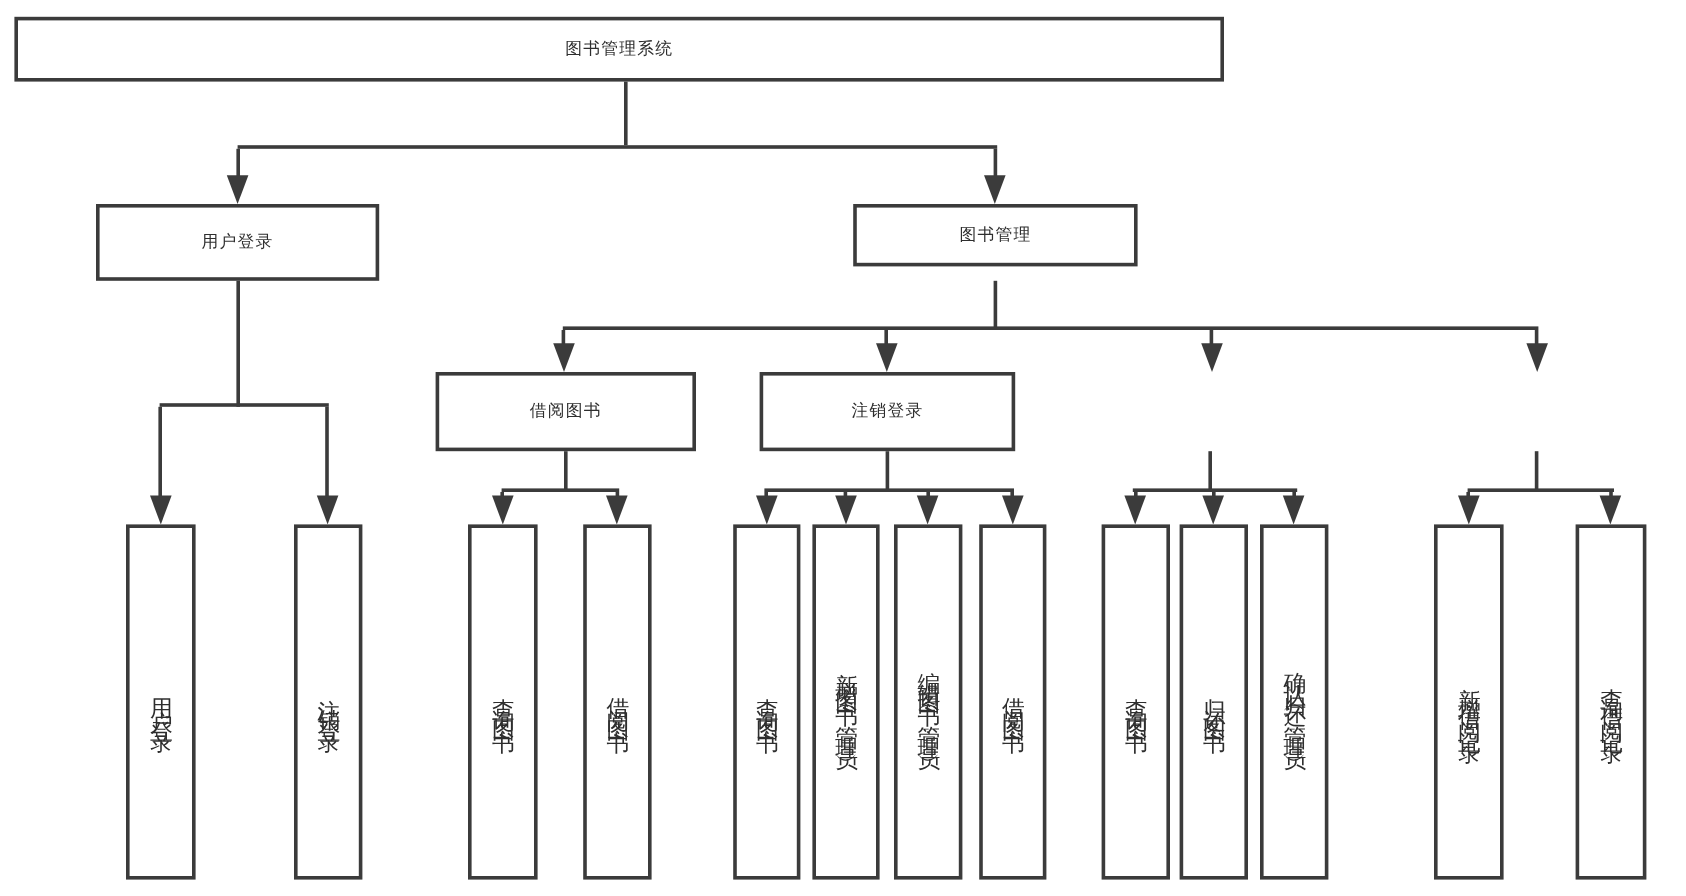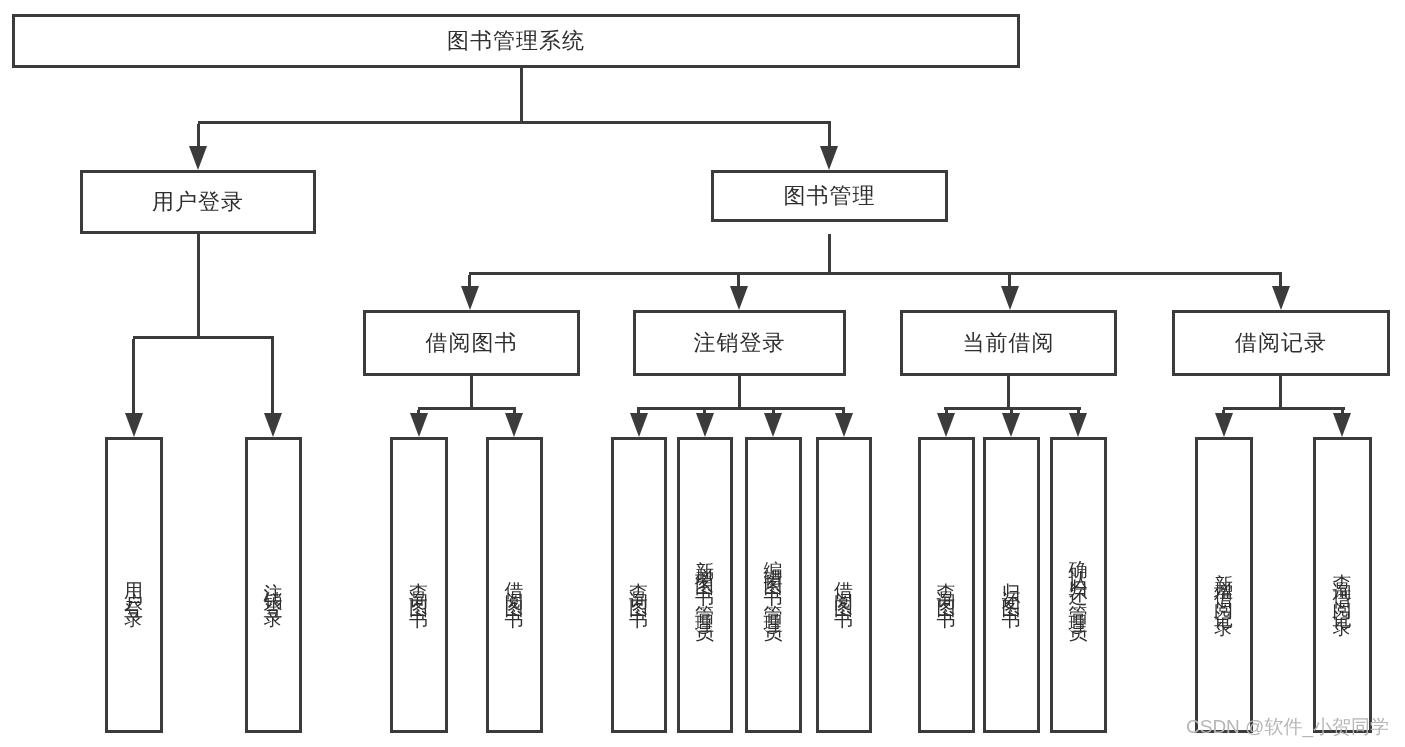--- a/index.html
+++ b/index.html
@@ -11,21 +11,21 @@
   html,body{margin:0;padding:0;background:var(--bg);}
   .canvas{
     position:relative;width:1405px;height:747px;background:var(--bg);
     font-family:"Liberation Sans", sans-serif;overflow:hidden;
   }
   .box{
     position:absolute;box-sizing:border-box;border:3px solid var(--line);
     background:#fff;display:flex;align-items:center;justify-content:center;
     color:var(--ink);
   }
-  .hlabel{font-size:22px;letter-spacing:1px;white-space:nowrap;text-align:right;}
+  .hlabel{font-size:14px;letter-spacing:1px;white-space:nowrap;text-align:right;}
   .vbox .vtext{
     writing-mode:vertical-rl;text-orientation:mixed;
     font-size:19px;line-height:1;letter-spacing:9px;white-space:nowrap;
   }
   .line{position:absolute;background:var(--line);}
   .arrow{
     position:absolute;width:0;height:0;
     border-left:9px solid transparent;border-right:9px solid transparent;
     border-top:24px solid var(--line);
   }
@@ -64,22 +64,20 @@
   <div class="arrow" style="left:461px;top:286px;"></div>
   <div class="line" style="left:737px;top:275px;width:3px;height:12px;"></div>
   <div class="arrow" style="left:730px;top:286px;"></div>
   <div class="line" style="left:1008px;top:275px;width:3px;height:12px;"></div>
   <div class="arrow" style="left:1001px;top:286px;"></div>
   <div class="line" style="left:1279px;top:275px;width:3px;height:12px;"></div>
   <div class="arrow" style="left:1272px;top:286px;"></div>
 
   <div class="box hlabel" style="left:363px;top:310px;width:217px;height:66px;">借阅图书</div>
   <div class="box hlabel" style="left:633px;top:310px;width:213px;height:66px;">注销登录</div>
-  <div class="box hlabel" style="left:900px;top:310px;width:217px;height:66px;">当前借阅</div>
-  <div class="box hlabel" style="left:1172px;top:310px;width:218px;height:66px;">借阅记录</div>
 
   <div class="line" style="left:470px;top:376px;width:3px;height:34px;"></div>
   <div class="line" style="left:418px;top:407px;width:98px;height:3px;"></div>
   <div class="line" style="left:417px;top:410px;width:3px;height:5px;"></div>
   <div class="arrow" style="left:410px;top:413px;"></div>
   <div class="line" style="left:513px;top:410px;width:3px;height:5px;"></div>
   <div class="arrow" style="left:505px;top:413px;"></div>
 
   <div class="line" style="left:738px;top:376px;width:3px;height:34px;"></div>
   <div class="line" style="left:637px;top:407px;width:208px;height:3px;"></div>
@@ -145,15 +143,14 @@
     <span class="vtext">确认归还（管理员）</span>
   </div>
 
   <div class="box vbox" style="left:1195px;top:437px;width:58px;height:296px;">
     <span class="vtext">新增借阅记录</span>
   </div>
   <div class="box vbox" style="left:1313px;top:437px;width:59px;height:296px;">
     <span class="vtext">查询借阅记录</span>
   </div>
 
-  <div class="watermark">CSDN @软件_小贺同学</div>
 
 </div>
 
 </body></html>

